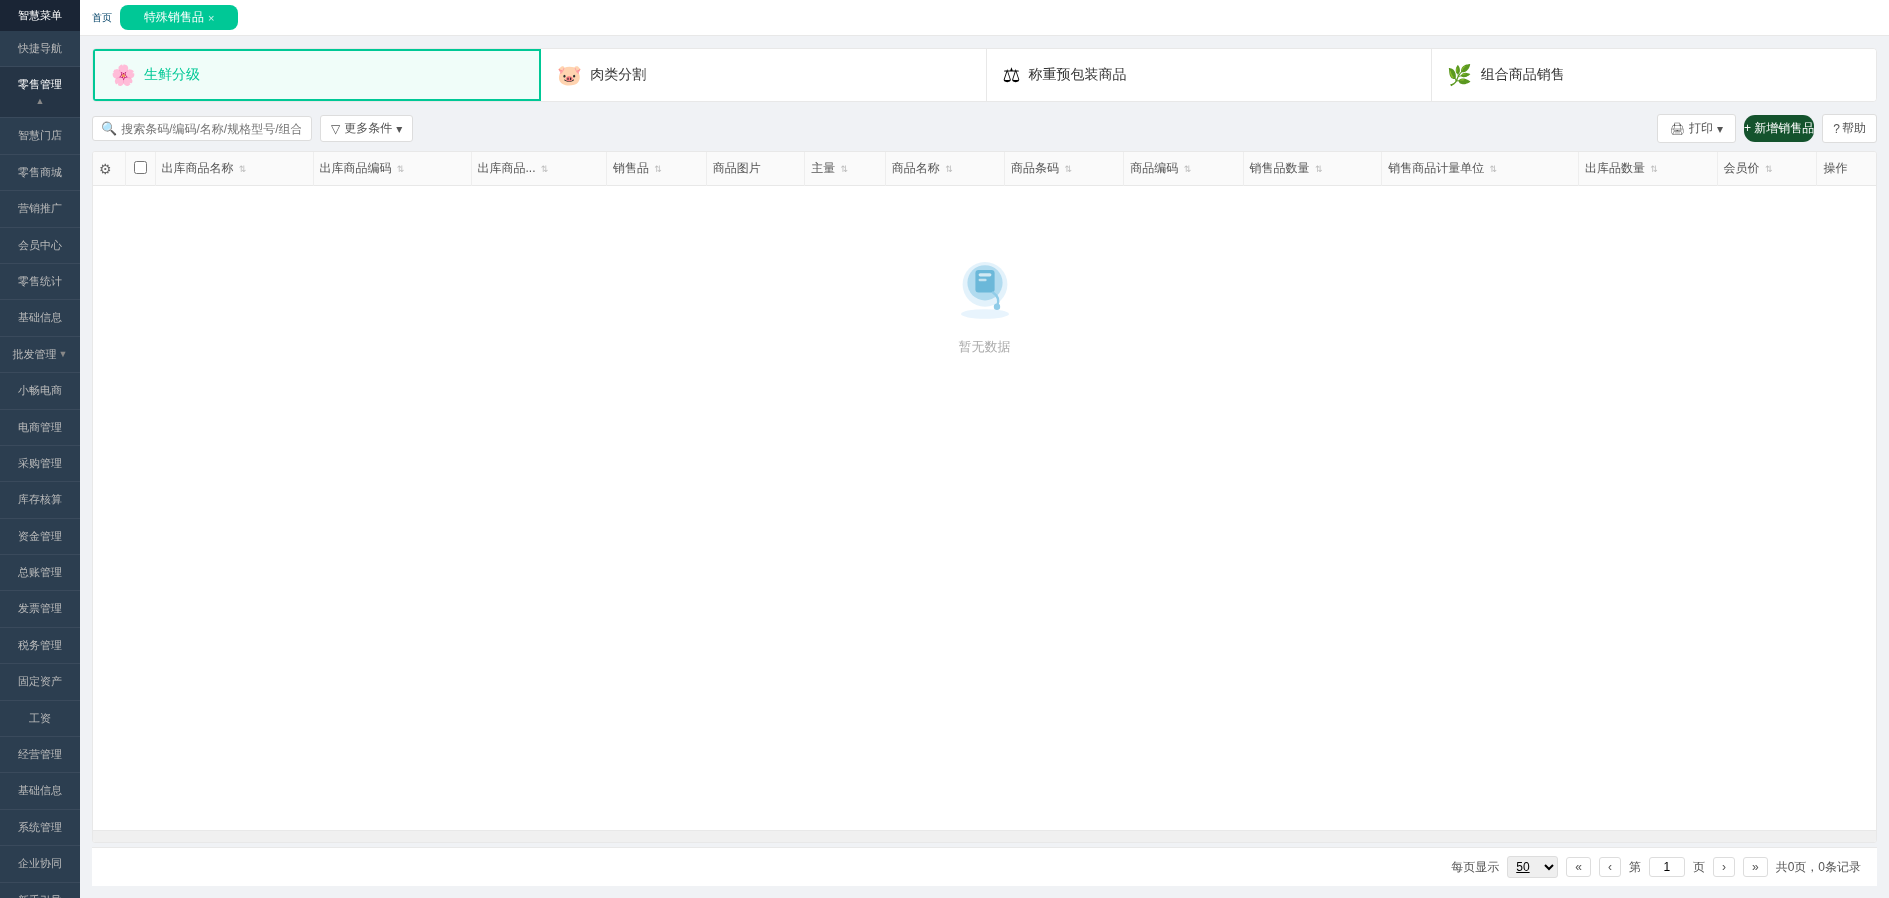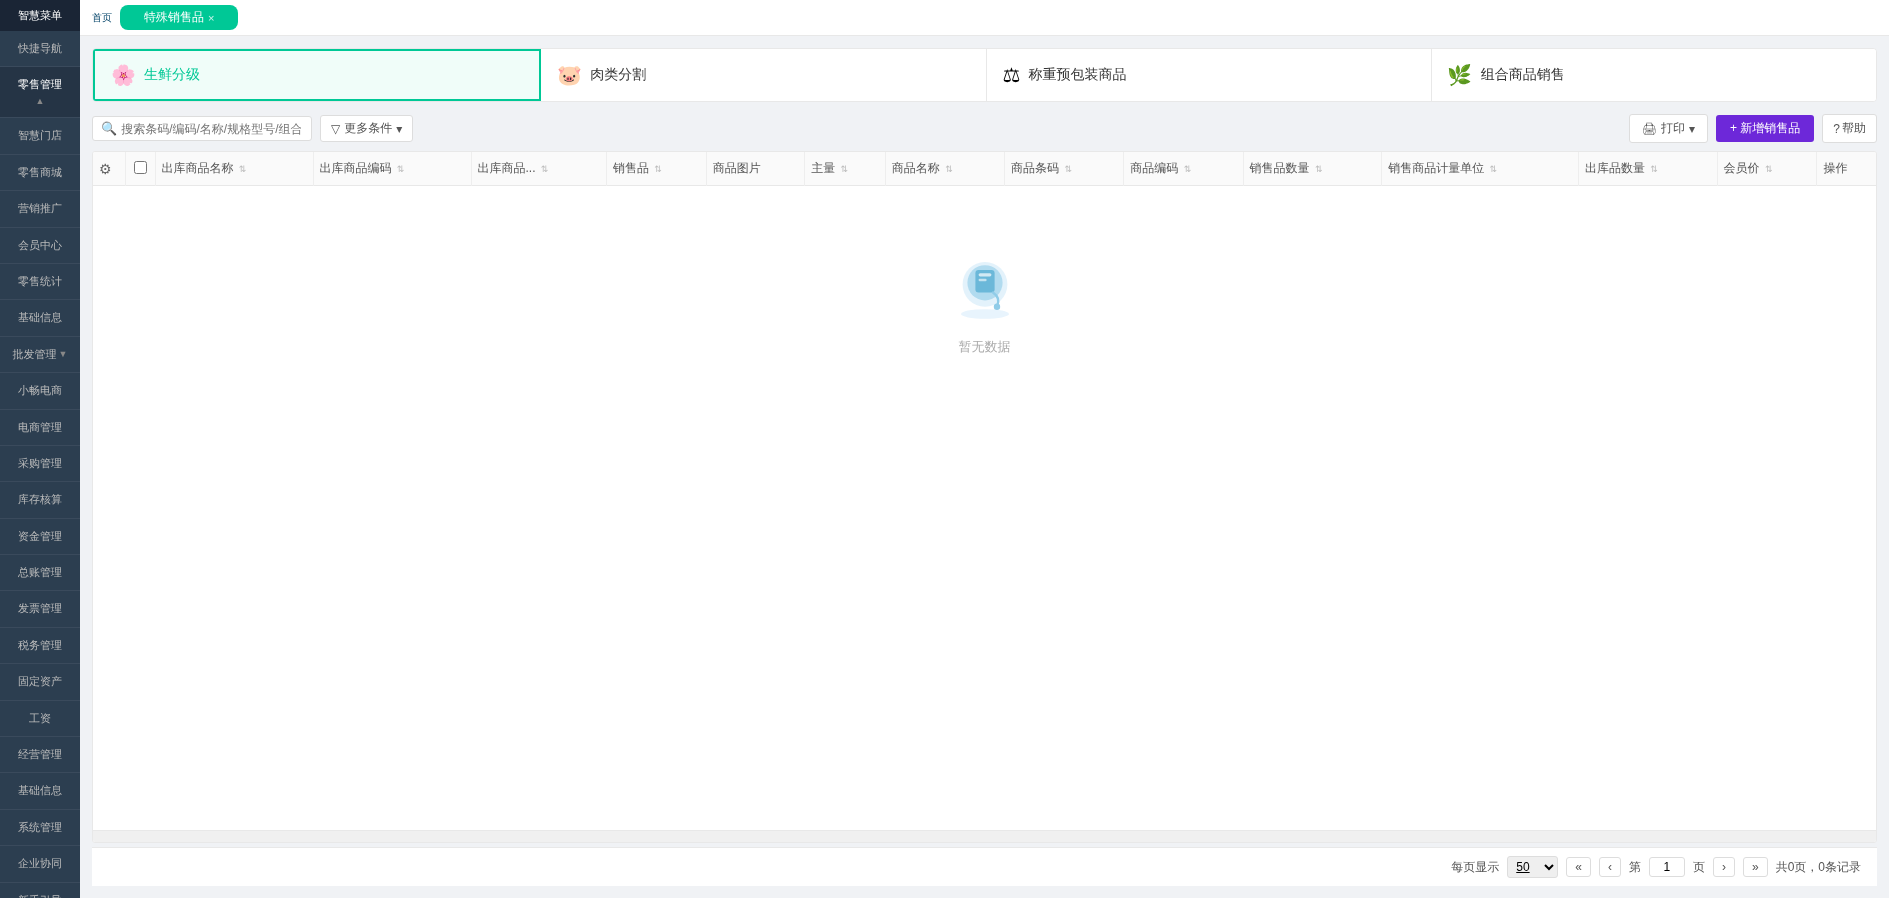--- a/index.html
+++ b/index.html
@@ -176,24 +176,24 @@
       border-radius: 3px;
       background: #fff;
       cursor: pointer;
       font-size: 12px;
       color: #555;
     }
     .btn-add {
       display: flex;
       align-items: center;
       gap: 4px;
-      padding: 5px 14px;
+      padding: 5px 0;
       border: none;
-      border-radius: 3px;
-      background: #6d28d9;
+      border-radius: 11px;
+      background: #14532d;
       color: #fff;
       cursor: pointer;
       font-size: 12px;
       font-weight: 500;
     }
     .btn-help {
       display: flex;
       align-items: center;
       gap: 2px;
       padding: 5px 10px;

